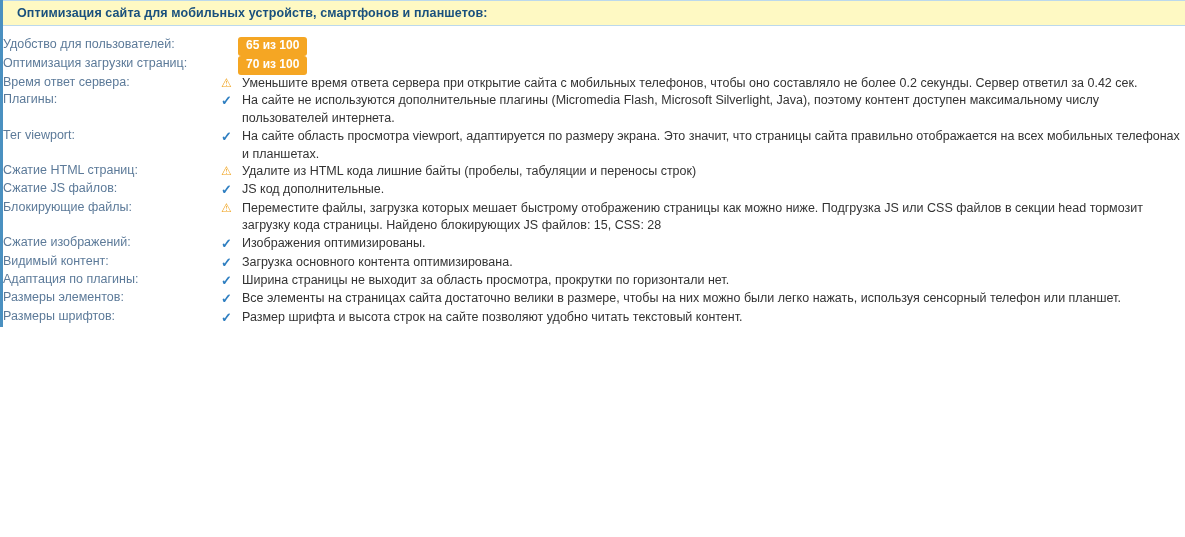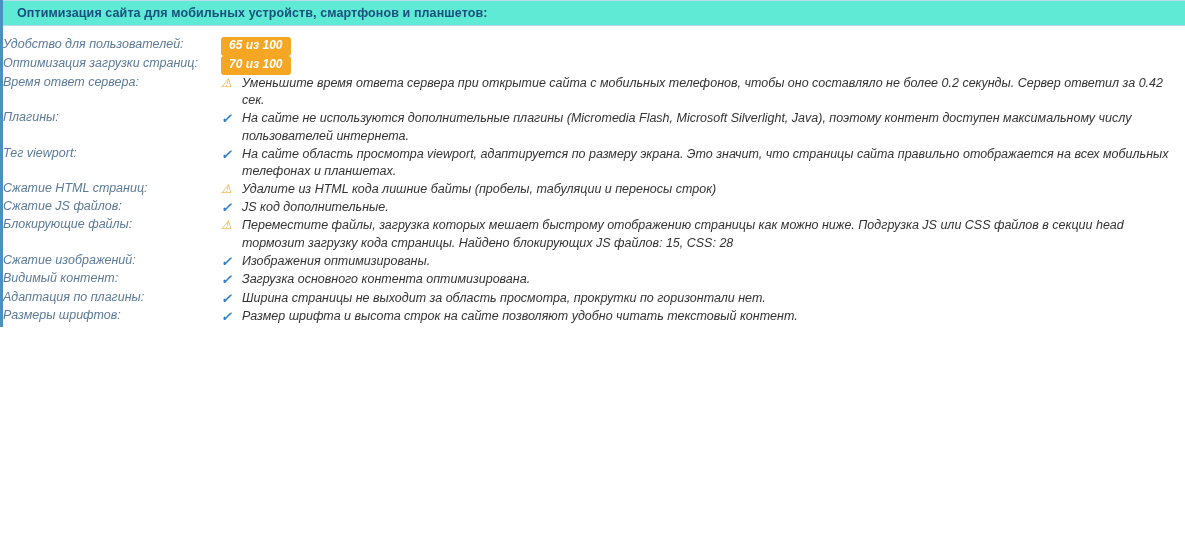--- a/index.html
+++ b/index.html
@@ -15,38 +15,37 @@
     height: 537px;
     overflow: hidden;
   }
   .panel {
     width: 1185px;
     box-sizing: border-box;
     border-left: 3px solid #4a90c0;
     background: #ffffff;
   }
   .panel-header {
-    background: #5eead4;
+    background: #fef9c3;
     border-top: 1px solid #bcd9ec;
     border-bottom: 1px solid #bcd9ec;
     color: #19507d;
     font-weight: bold;
     font-size: 12.5px;
     padding: 5px 0 5px 14px;
     letter-spacing: 0.1px;
   }
   table.report {
     border-collapse: collapse;
     width: 100%;
     table-layout: fixed;
   }
   table.report td {
     vertical-align: top;
     padding: 0;
-    font-style: italic;
   }
   .label-cell {
     width: 218px;
     color: #5c7a99;
     font-size: 12.5px;
     padding: 8px 10px 8px 22px;
     box-sizing: border-box;
     white-space: nowrap;
   }
   .value-cell {
@@ -57,20 +56,21 @@
   }
   .score-badge {
     display: inline-block;
     background: #f5a623;
     color: #ffffff;
     font-weight: bold;
     font-size: 12px;
     padding: 2px 8px 3px 8px;
     border-radius: 3px;
     line-height: 1.15;
+    margin-left: 17px;
   }
   .row-first .label-cell,
   .row-first .value-cell {
     padding-top: 11px;
   }
   .icon {
     display: inline-block;
     width: 16px;
     margin-right: 5px;
     text-align: left;
@@ -186,20 +186,29 @@
         <tr>
           <td class="label-cell">Адаптация по плагины:</td>
           <td class="value-cell">
             <div class="value-inner">
               <span class="icon icon-ok">✓</span>
               <span class="txt">Ширина страницы не выходит за область просмотра, прокрутки по горизонтали нет.</span>
             </div>
           </td>
         </tr>
         <tr>
+          <td class="label-cell">Размеры элементов:</td>
+          <td class="value-cell">
+            <div class="value-inner">
+              <span class="icon icon-ok">✓</span>
+              <span class="txt">Все элементы на страницах сайта достаточно велики в размере, чтобы на них можно были легко нажать, используя сенсорный телефон или планшет.</span>
+            </div>
+          </td>
+        </tr>
+        <tr>
           <td class="label-cell">Размеры шрифтов:</td>
           <td class="value-cell">
             <div class="value-inner">
               <span class="icon icon-ok">✓</span>
               <span class="txt">Размер шрифта и высота строк на сайте позволяют удобно читать текстовый контент.</span>
             </div>
           </td>
         </tr>
       </tbody>
   </table>

